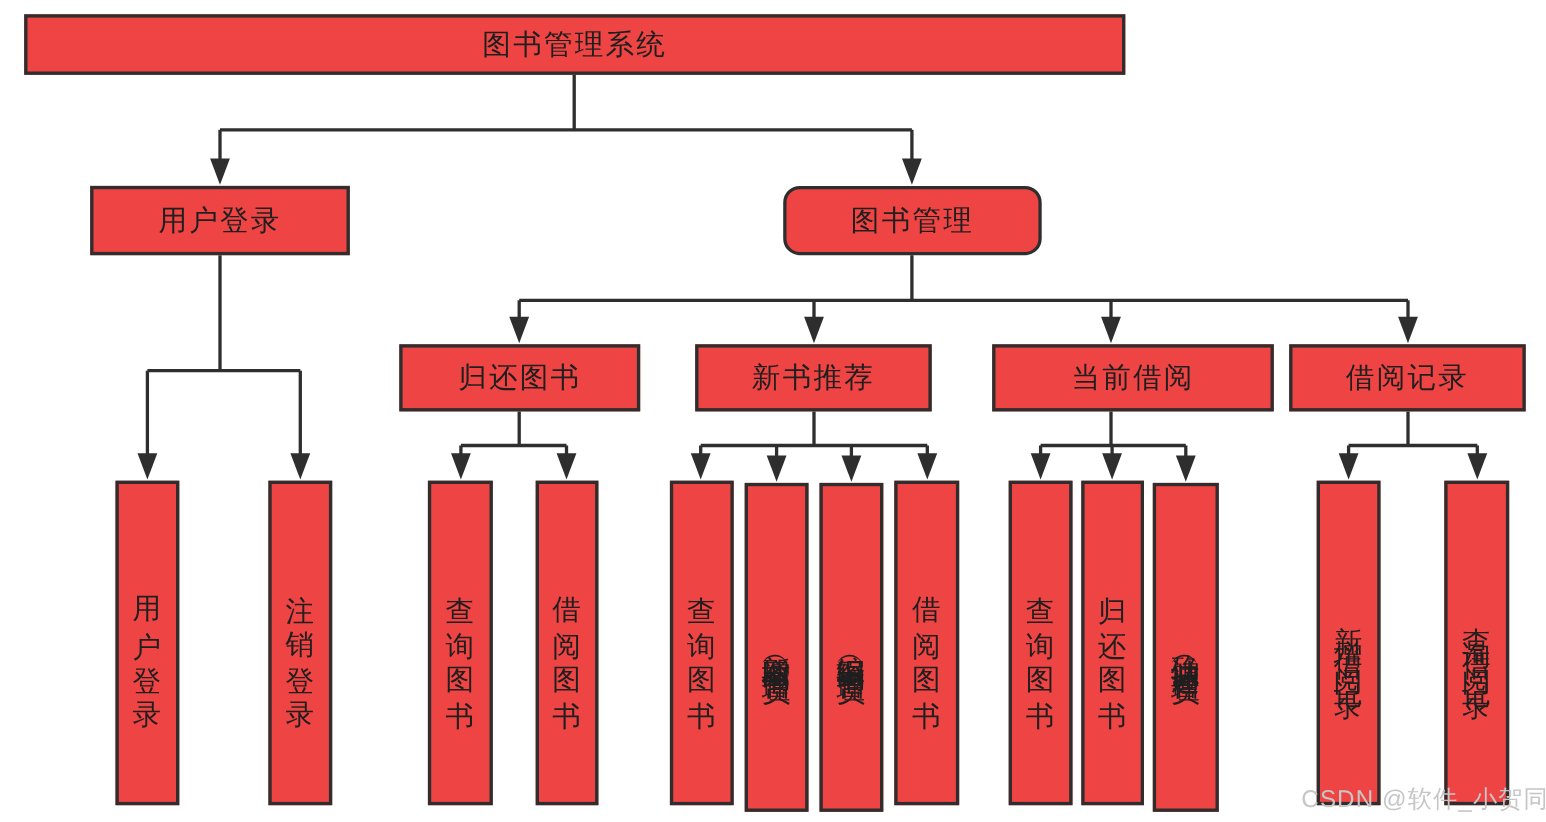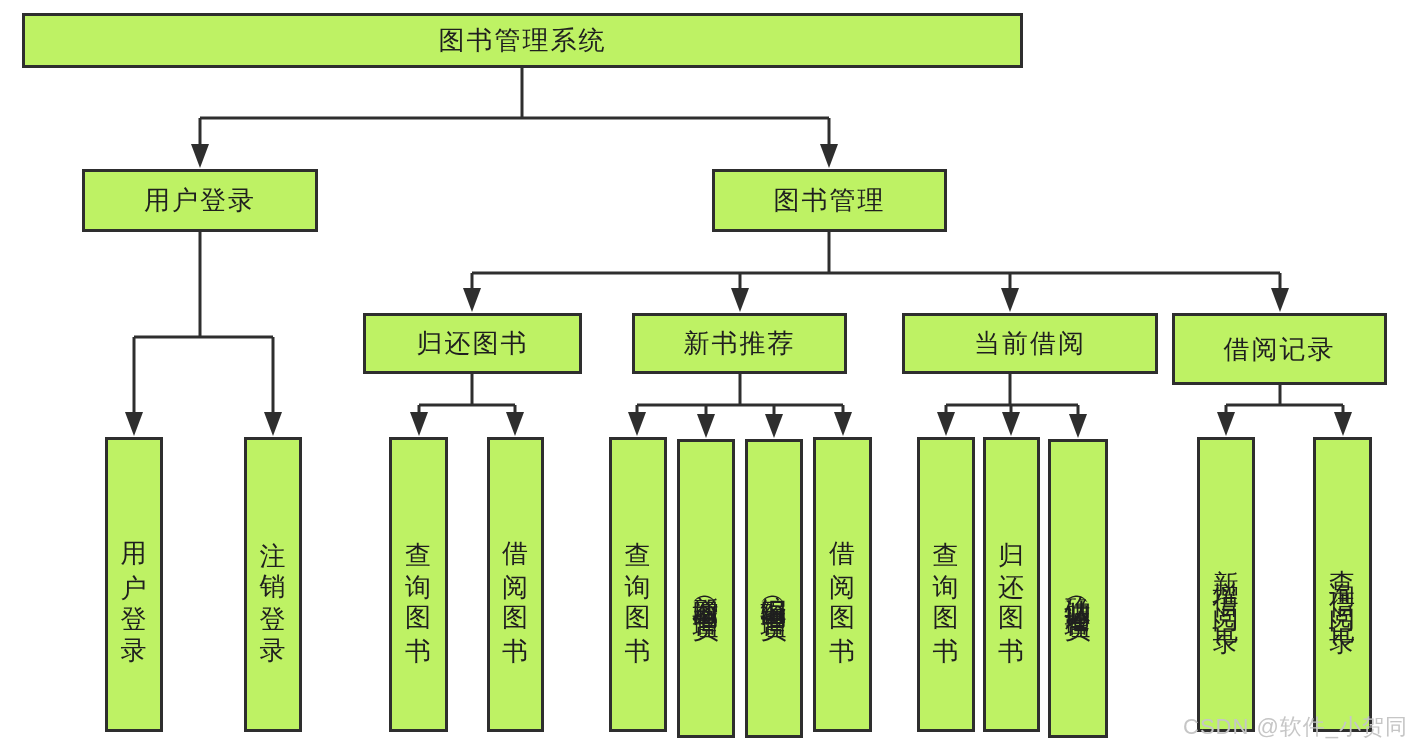--- a/index.html
+++ b/index.html
@@ -3,21 +3,21 @@
 <meta charset="utf-8">
 <style>
   html,body{margin:0;padding:0;}
   body{
     width:1405px;height:747px;position:relative;background:#ffffff;
     font-family:"Liberation Sans","DejaVu Sans",sans-serif;
     overflow:hidden;color:#1f1f1f;
   }
   #connectors{position:absolute;left:0;top:0;z-index:1;}
   .node{
-    position:absolute;box-sizing:border-box;background:#bef264;
+    position:absolute;box-sizing:border-box;background:#ef4444;
     border:3px solid #2e2e2e;display:flex;align-items:center;justify-content:center;
     z-index:2;font-size:26px;letter-spacing:2px;white-space:nowrap;
   }
   .leaf{
     writing-mode:vertical-rl;text-orientation:mixed;
     font-size:26px;letter-spacing:0;line-height:1;
   }
   #watermark{
     position:absolute;z-index:3;left:1183px;top:712px;
     font-size:22px;color:#c6c6c6;letter-spacing:1px;white-space:nowrap;
@@ -88,26 +88,26 @@
     <polygon points="1002,412 1020,412 1011,436"></polygon>
     <polygon points="1069,414 1087,414 1078,438"></polygon>
     <polygon points="1217,412 1235,412 1226,436"></polygon>
     <polygon points="1334,412 1352,412 1343,436"></polygon>
   </g>
 </svg>
 
 <div class="node" style="left:22px;top:13px;width:1001px;height:55px;">图书管理系统</div>
 
 <div class="node" style="left:82px;top:169px;width:236px;height:63px;">用户登录</div>
-<div class="node" style="left:712px;top:169px;width:235px;height:63px;">图书管理</div>
+<div class="node" style="left:712px;top:169px;width:235px;height:63px;border-radius:15px;">图书管理</div>
 
 <div class="node" style="left:363px;top:313px;width:219px;height:61px;">归还图书</div>
 <div class="node" style="left:632px;top:313px;width:215px;height:61px;">新书推荐</div>
 <div class="node" style="left:902px;top:313px;width:256px;height:61px;">当前借阅</div>
-<div class="node" style="left:1172px;top:313px;width:215px;height:72px;font-family:Liberation Mono, monospace;">借阅记录</div>
+<div class="node" style="left:1172px;top:313px;width:215px;height:61px;font-family:Liberation Mono, monospace;">借阅记录</div>
 
 <div class="node leaf" style="left: 105px; top: 437px; width: 58px; height: 295px; letter-spacing: 32px;">用户登录</div>
 <div class="node leaf" style="left: 244px; top: 437px; width: 58px; height: 295px; letter-spacing: 32px;">注销登录</div>
 
 <div class="node leaf" style="left: 389px; top: 437px; width: 59px; height: 295px; letter-spacing: 32px;">查询图书</div>
 <div class="node leaf" style="left: 487px; top: 437px; width: 57px; height: 295px; letter-spacing: 32px;">借阅图书</div>
 
 <div class="node leaf" style="left: 609px; top: 437px; width: 58px; height: 295px; letter-spacing: 32px;">查询图书</div>
 <div class="node leaf" style="left: 677px; top: 439px; width: 58px; height: 299px; letter-spacing: 3px;">新增图书（管理员）</div>
 <div class="node leaf" style="left: 745px; top: 439px; width: 58px; height: 299px; letter-spacing: 3px;">编辑图书（管理员）</div>

